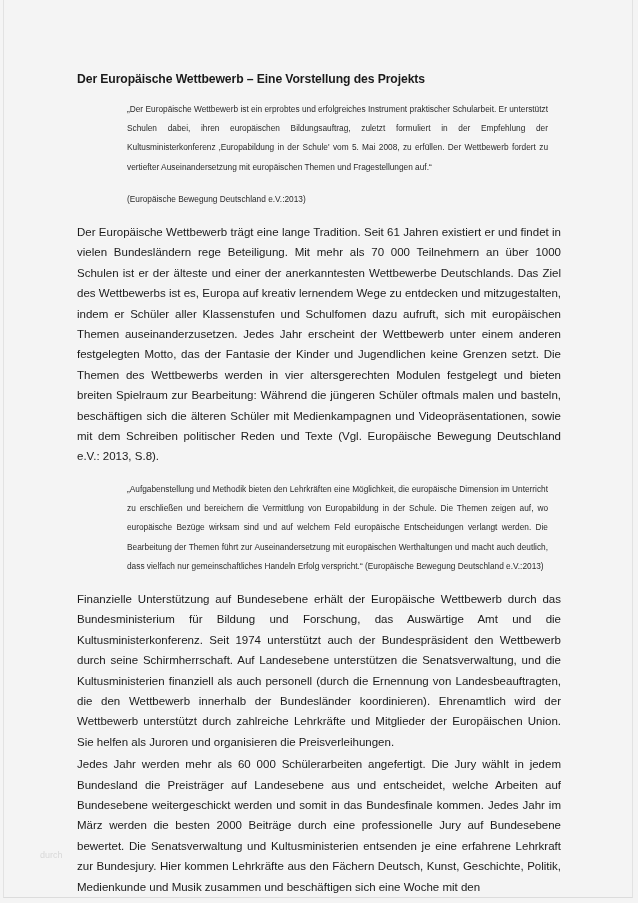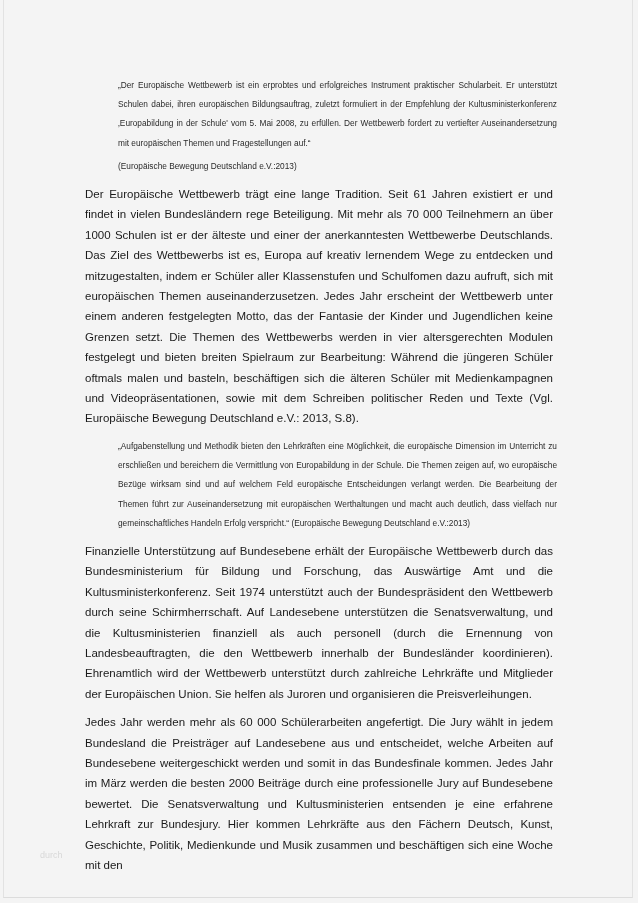--- a/index.html
+++ b/index.html
@@ -17,35 +17,36 @@
   }
   .content {
     position: absolute; left: 77px; top: 72px; width: 484px;
   }
   h1 {
     font-size: 12.2px; font-weight: bold; margin: 0 0 14px 0; letter-spacing: -0.1px;
   }
   .quote {
     margin-left: 37px; font-size: 8.3px; line-height: 19.2px; text-align: justify; color: #2a2a2a;
   }
-  .quote p { margin: 4px; }
+  .quote p { margin: 13px; }
   .body-text {
-    font-size: 11.5px; line-height: 20.4px; text-align: justify; margin: 8px;
+    font-size: 11.5px; line-height: 20.4px; text-align: justify; margin: 0;
   }
   .para-gap { margin-top: 2px; }
   .watermark {
     position: absolute; left: 40px; top: 850px; font-size: 9px; color: #d8d8d8;
   }
 </style>
 </head>
 <body>
 
 <div class="page-frame"></div>
 
 <div class="content">
+  <h1>Der Europäische Wettbewerb – Eine Vorstellung des Projekts</h1>
 
   <div class="quote">
     <p><span>„Der Europäische Wettbewerb ist ein erprobtes und erfolgreiches Instrument praktischer Schularbeit. Er unterstützt Schulen dabei, ihren europäischen Bildungsauftrag, zuletzt formuliert in der Empfehlung der Kultusministerkonferenz ‚Europabildung in der Schule' vom 5. Mai 2008, zu erfüllen. Der Wettbewerb fordert zu vertiefter Auseinandersetzung mit europäischen Themen und Fragestellungen auf.“</span></p>
     <p>(Europäische Bewegung Deutschland e.V.:2013)</p>
   </div>
 
   <p class="body-text">Der Europäische Wettbewerb trägt eine lange Tradition. Seit 61 Jahren existiert er und findet in vielen Bundesländern rege Beteiligung. Mit mehr als 70 000 Teilnehmern an über 1000 Schulen ist er der älteste und einer der anerkanntesten Wettbewerbe Deutschlands. Das Ziel des Wettbewerbs ist es, Europa auf kreativ lernendem Wege zu entdecken und mitzugestalten, indem er Schüler aller Klassenstufen und Schulfomen dazu aufruft, sich mit europäischen Themen auseinanderzusetzen. Jedes Jahr erscheint der Wettbewerb unter einem anderen festgelegten Motto, das der Fantasie der Kinder und Jugendlichen keine Grenzen setzt. Die Themen des Wettbewerbs werden in vier altersgerechten Modulen festgelegt und bieten breiten Spielraum zur Bearbeitung: Während die jüngeren Schüler oftmals malen und basteln, beschäftigen sich die älteren Schüler mit Medienkampagnen und Videopräsentationen, sowie mit dem Schreiben politischer Reden und Texte (Vgl. Europäische Bewegung Deutschland e.V.: 2013, S.8).</p>
 
   <div class="quote">
     <p><span>„Aufgabenstellung und Methodik bieten den Lehrkräften eine Möglichkeit, die europäische Dimension im Unterricht zu erschließen und bereichern die Vermittlung von Europabildung in der Schule. Die Themen zeigen auf, wo europäische Bezüge wirksam sind und auf welchem Feld europäische Entscheidungen verlangt werden. Die Bearbeitung der Themen führt zur Auseinandersetzung mit europäischen Werthaltungen und macht auch deutlich, dass vielfach nur gemeinschaftliches Handeln Erfolg verspricht.“</span> <span>(Europäische Bewegung Deutschland e.V.:2013)</span></p>

